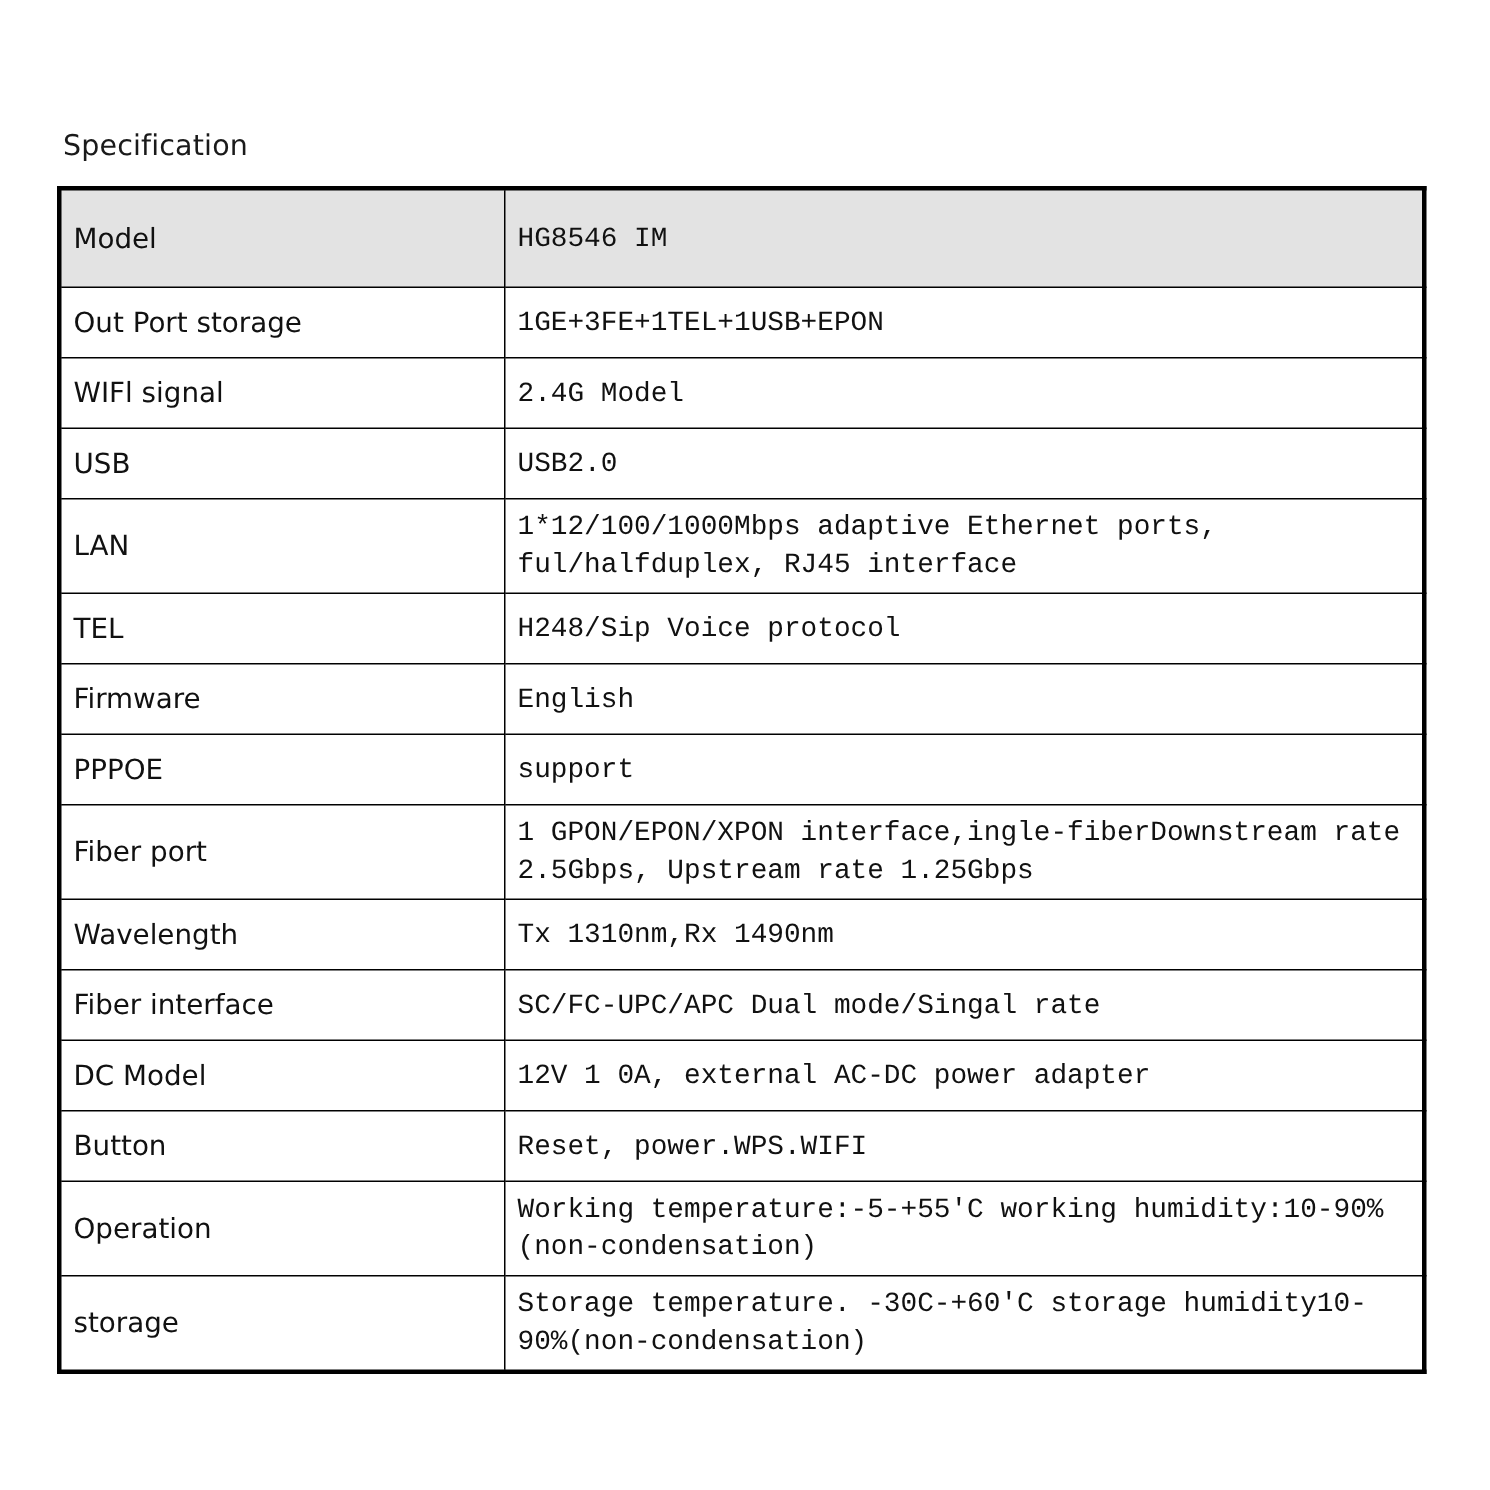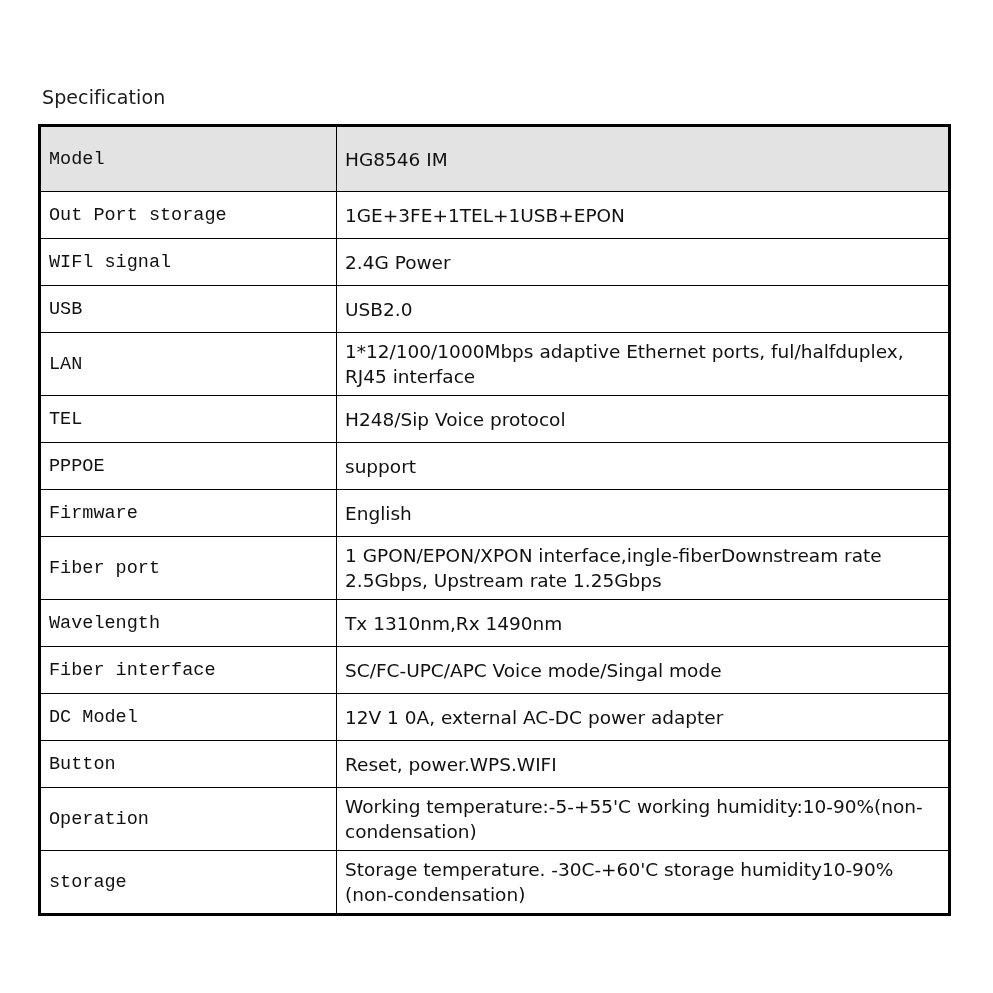--- a/index.html
+++ b/index.html
@@ -61,24 +61,24 @@
     height: 52px;
   }
   tr.spec-row td {
     height: 34px;
   }
   tr.spec-row.two-line td {
     height: 50px;
   }
   td.label-cell {
     padding-left: 10px;
-    font-family: Liberation Mono, monospace;
   }
   td.value-cell {
     padding-left: 10px;
+    font-family: Liberation Mono, monospace;
   }
 </style>
 </head>
 <body>
 
 <div class="page">
 
   <div class="section-title">Specification</div>
 
   <div class="spec-table-wrap">
@@ -91,53 +91,53 @@
         <tr class="header-row">
           <td class="label-cell">Model</td>
           <td class="value-cell">HG8546 IM</td>
         </tr>
       <tr class="spec-row">
             <td class="label-cell">Out Port storage</td>
             <td class="value-cell">1GE+3FE+1TEL+1USB+EPON</td>
           </tr>
           <tr class="spec-row">
             <td class="label-cell">WIFl signal</td>
-            <td class="value-cell">2.4G Power</td>
+            <td class="value-cell">2.4G Model</td>
           </tr>
           <tr class="spec-row">
             <td class="label-cell">USB</td>
             <td class="value-cell">USB2.0</td>
           </tr>
           <tr class="spec-row two-line">
             <td class="label-cell">LAN</td>
             <td class="value-cell">1*12/100/1000Mbps adaptive Ethernet ports, ful/halfduplex, RJ45 interface</td>
           </tr>
           <tr class="spec-row">
             <td class="label-cell">TEL</td>
             <td class="value-cell">H248/Sip Voice protocol</td>
           </tr>
           <tr class="spec-row">
+            <td class="label-cell">Firmware</td>
+            <td class="value-cell">English</td>
+          </tr>
+          <tr class="spec-row">
             <td class="label-cell">PPPOE</td>
             <td class="value-cell">support</td>
-          </tr>
-          <tr class="spec-row">
-            <td class="label-cell">Firmware</td>
-            <td class="value-cell">English</td>
           </tr>
           <tr class="spec-row two-line">
             <td class="label-cell">Fiber port</td>
             <td class="value-cell">1 GPON/EPON/XPON interface,ingle-fiberDownstream rate 2.5Gbps, Upstream rate 1.25Gbps</td>
           </tr>
           <tr class="spec-row">
             <td class="label-cell">Wavelength</td>
             <td class="value-cell">Tx 1310nm,Rx 1490nm</td>
           </tr>
           <tr class="spec-row">
             <td class="label-cell">Fiber interface</td>
-            <td class="value-cell">SC/FC-UPC/APC Voice mode/Singal mode</td>
+            <td class="value-cell">SC/FC-UPC/APC Dual mode/Singal rate</td>
           </tr>
           <tr class="spec-row">
             <td class="label-cell">DC Model</td>
             <td class="value-cell">12V 1 0A, external AC-DC power adapter</td>
           </tr>
           <tr class="spec-row">
             <td class="label-cell">Button</td>
             <td class="value-cell">Reset, power.WPS.WIFI</td>
           </tr>
           <tr class="spec-row two-line">

